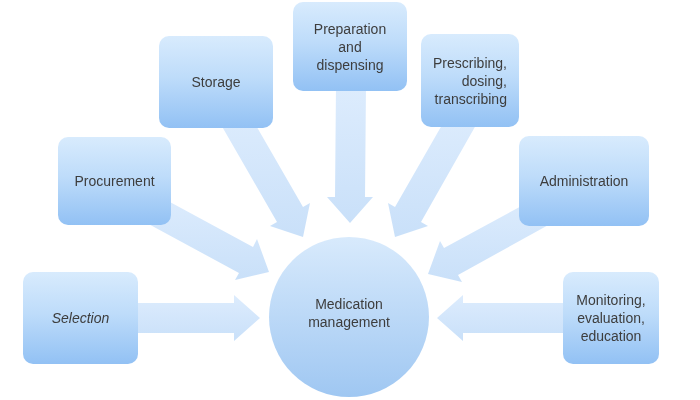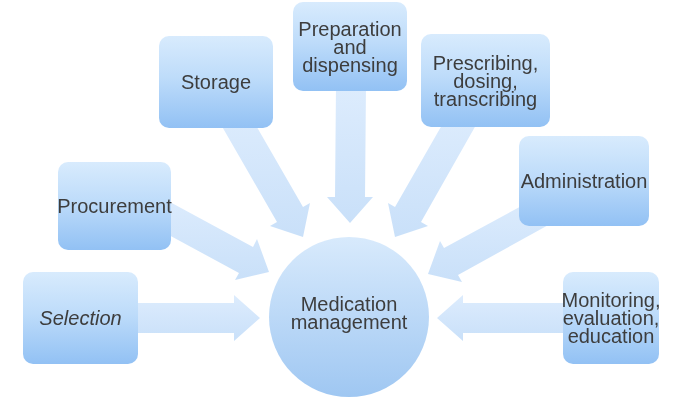--- a/index.html
+++ b/index.html
@@ -22,43 +22,43 @@
     width: 700px;
     height: 400px;
   }
   .node {
     position: absolute;
     display: flex;
     align-items: center;
     justify-content: center;
     text-align: center;
     color: #3d3d3d;
-    font-size: 20px;
+    font-size: 14px;
     line-height: 18px;
   }
   .box {
     border-radius: 10px;
     background: linear-gradient(180deg, #d8ebfd 0%, #bedcfa 45%, #92c1f4 100%);
   }
   .circle {
     border-radius: 50%;
     background: linear-gradient(180deg, #d8eafc 0%, #9fc7f2 100%);
     padding-bottom: 8px;
     box-sizing: border-box;
   }
   .label {
     white-space: pre-line;
     display: block;
   }
   
   .n-selection      { left: 23px;  top: 272px; width: 115px; height: 92px; font-style: italic; }
-  .n-procurement    { left: 58px;  top: 137px; width: 113px; height: 88px; margin-top: 25px; }
+  .n-procurement    { left: 58px;  top: 137px; width: 113px; height: 88px; }
   .n-storage        { left: 159px; top: 36px;  width: 114px; height: 92px; }
   .n-preparation    { left: 293px; top: 2px;   width: 114px; height: 89px; }
-  .n-prescribing    { left: 421px; top: 34px;  width: 129px; height: 93px; }
+  .n-prescribing    { left: 421px; top: 34px;  width: 98px; height: 93px; text-align: right; }
   .n-administration { left: 519px; top: 136px; width: 130px; height: 90px; }
   .n-monitoring     { left: 563px; top: 272px; width: 96px; height: 92px; }
   .n-center         { left: 269px; top: 237px; width: 160px; height: 160px; }
 </style>
 </head>
 <body>
 
 <div class="stage">
 
   <svg class="arrows-layer" viewBox="0 0 700 400" xmlns="http://www.w3.org/2000/svg">

